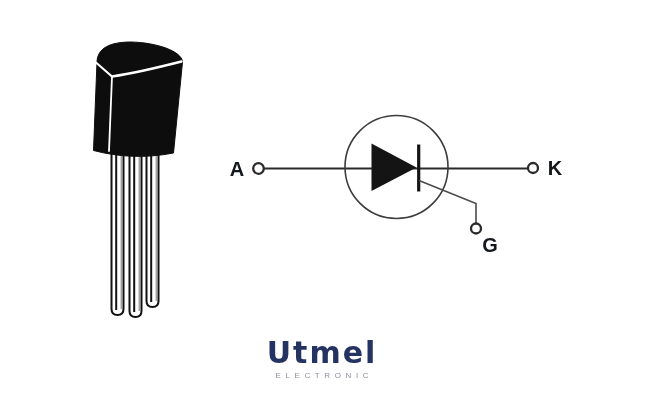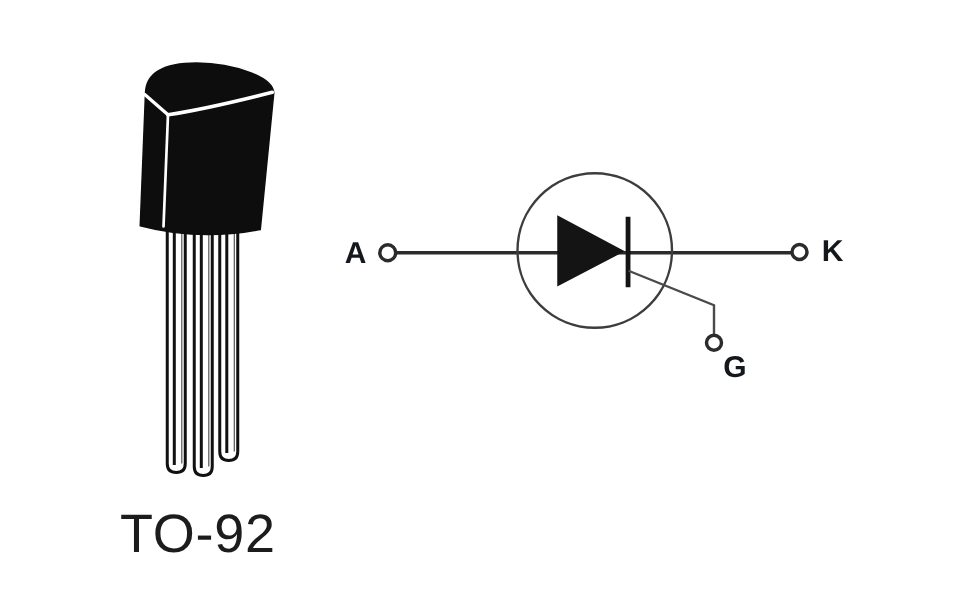--- a/index.html
+++ b/index.html
@@ -90,16 +90,19 @@
       <circle cx="258.5" cy="168.5" r="5.3" fill="#ffffff" stroke="#2b2b2b" stroke-width="2.3"></circle>
       <circle cx="533" cy="168" r="5" fill="#ffffff" stroke="#2b2b2b" stroke-width="2.3"></circle>
       <circle cx="476" cy="228.5" r="5" fill="#ffffff" stroke="#2b2b2b" stroke-width="2.3"></circle>
     </g>
   </svg>
 
   <span class="label" style="left:237px;top:169px;">A</span>
   <span class="label" style="left:555px;top:168px;">K</span>
   <span class="label" style="left:490px;top:245px;">G</span>
 
-  <span class="pkg-label" style="left:132px;top:356px;">TO-92</span>
 
+  <div class="logo">
+    <span class="logo-brand">Utmel</span>
+    <span class="logo-tag">ELECTRONIC</span>
+  </div>
 
 </div>
 
 </body></html>

